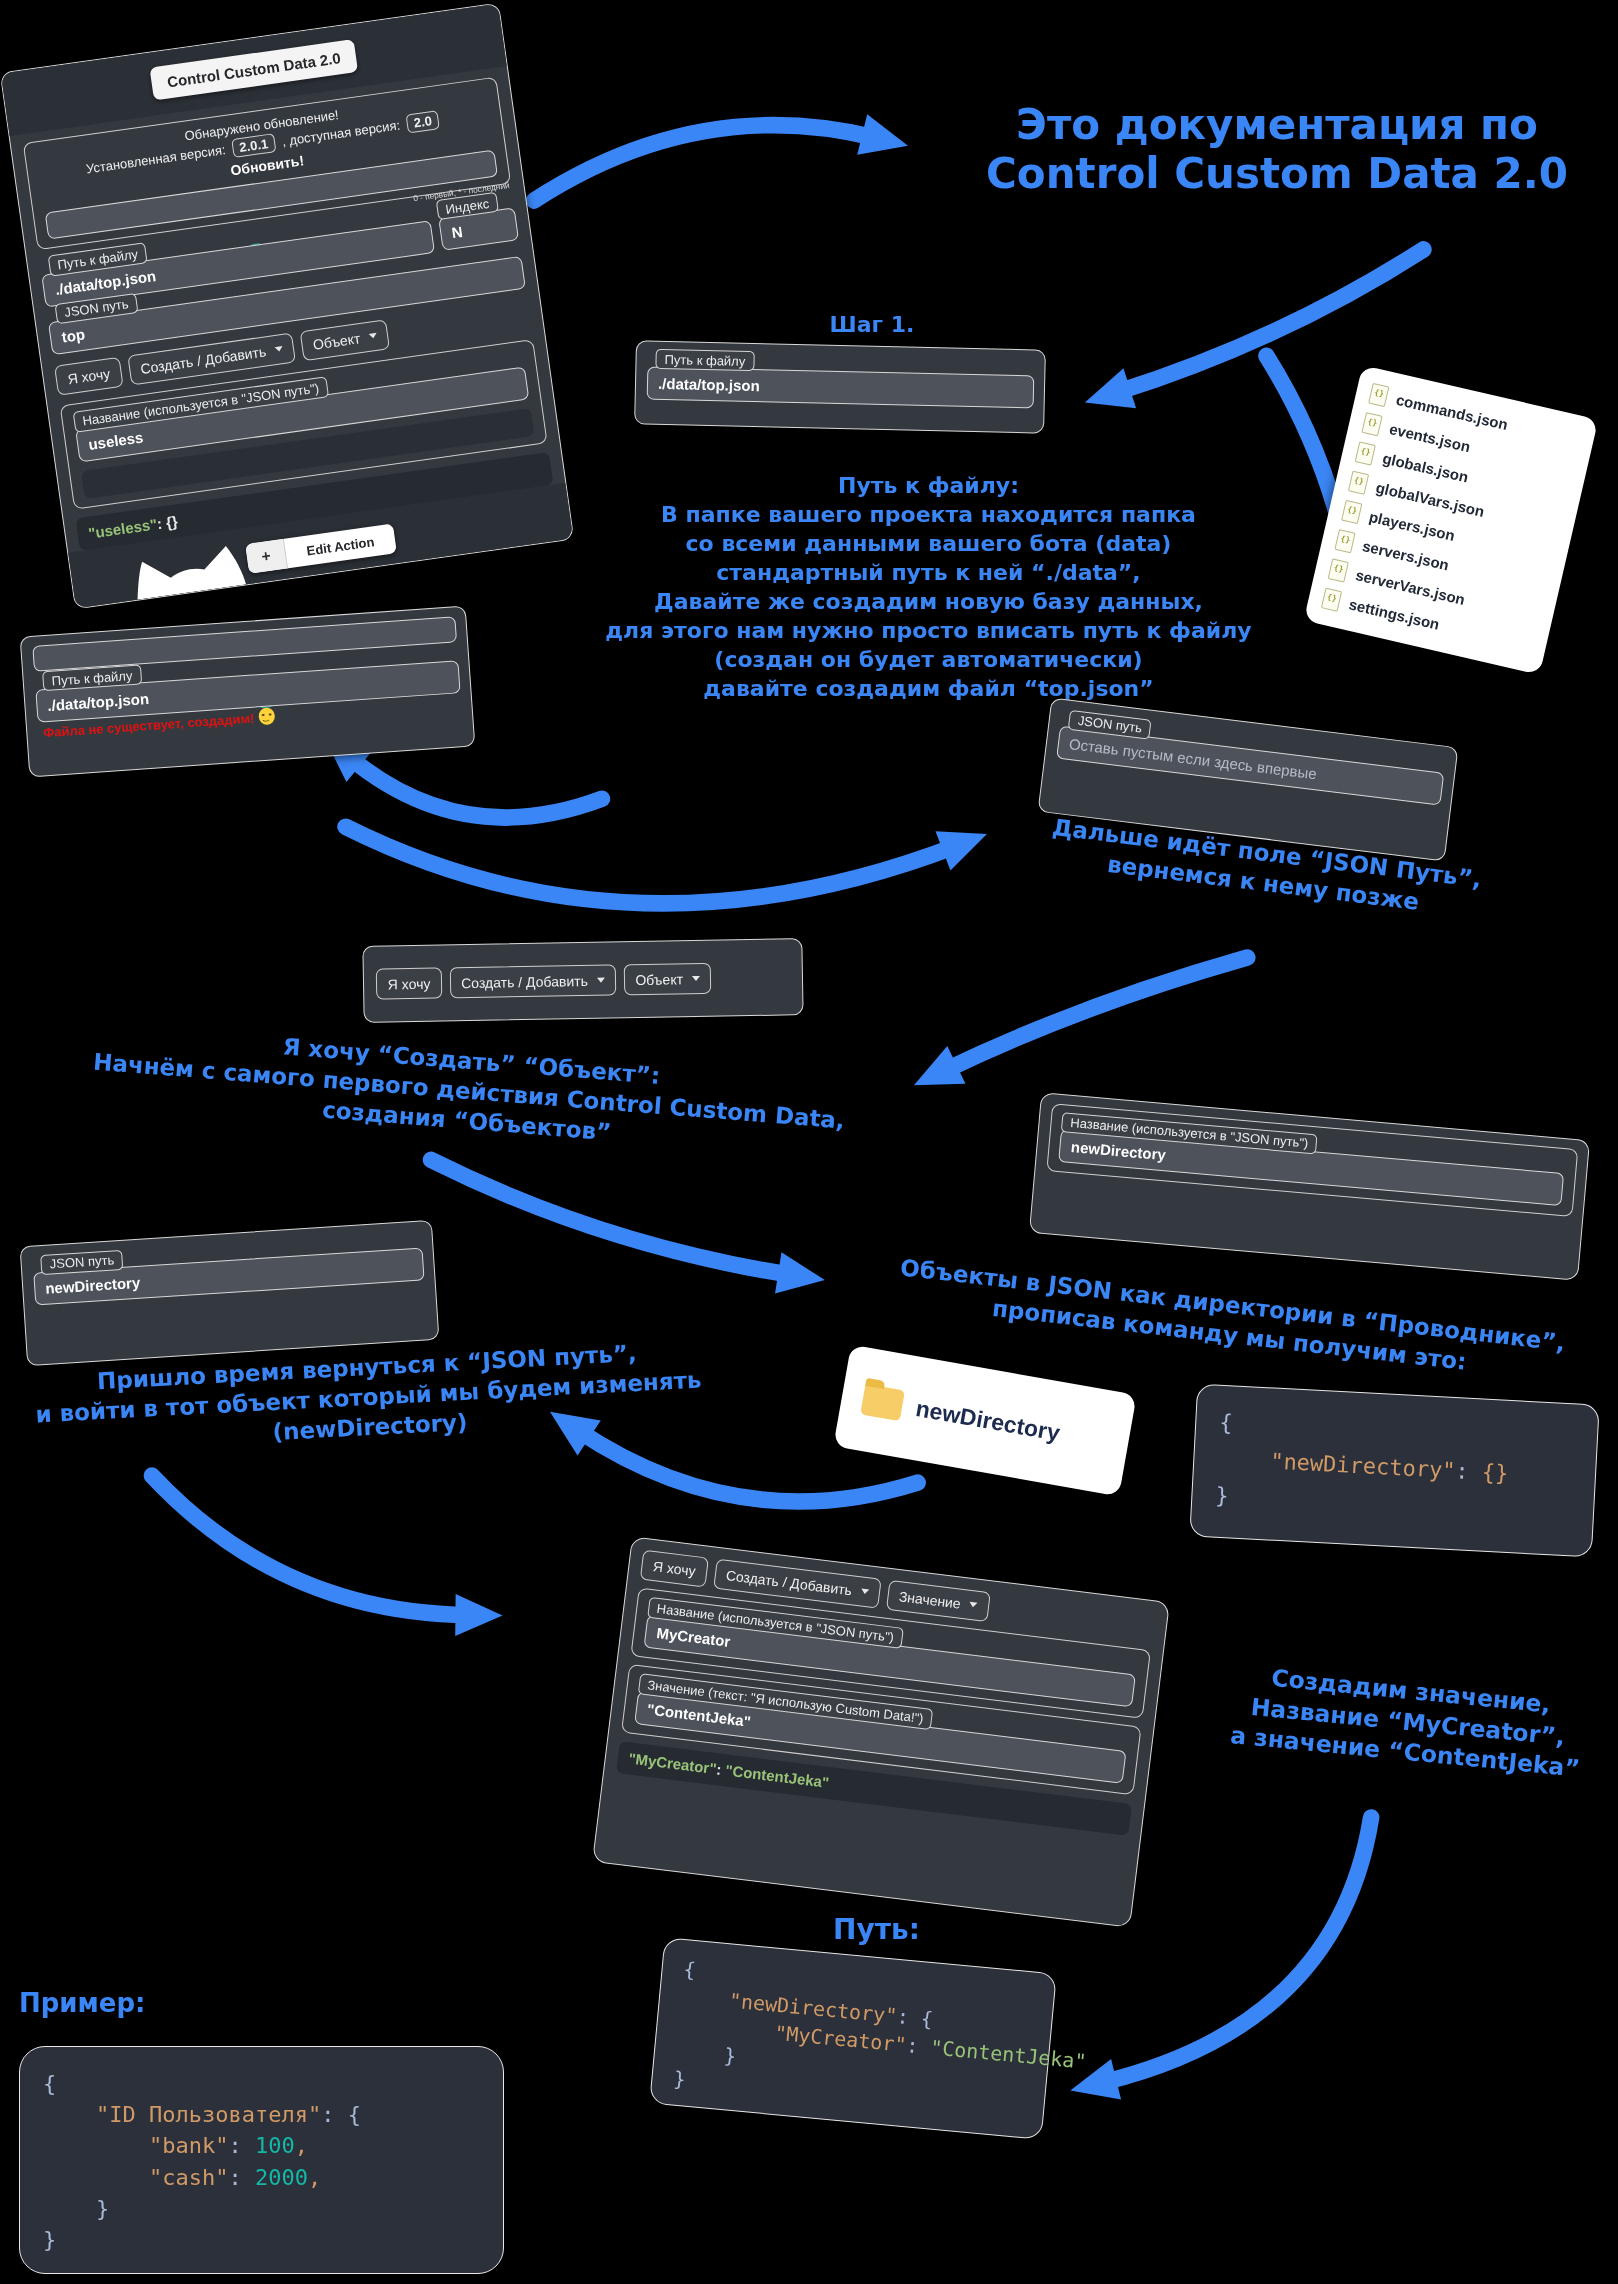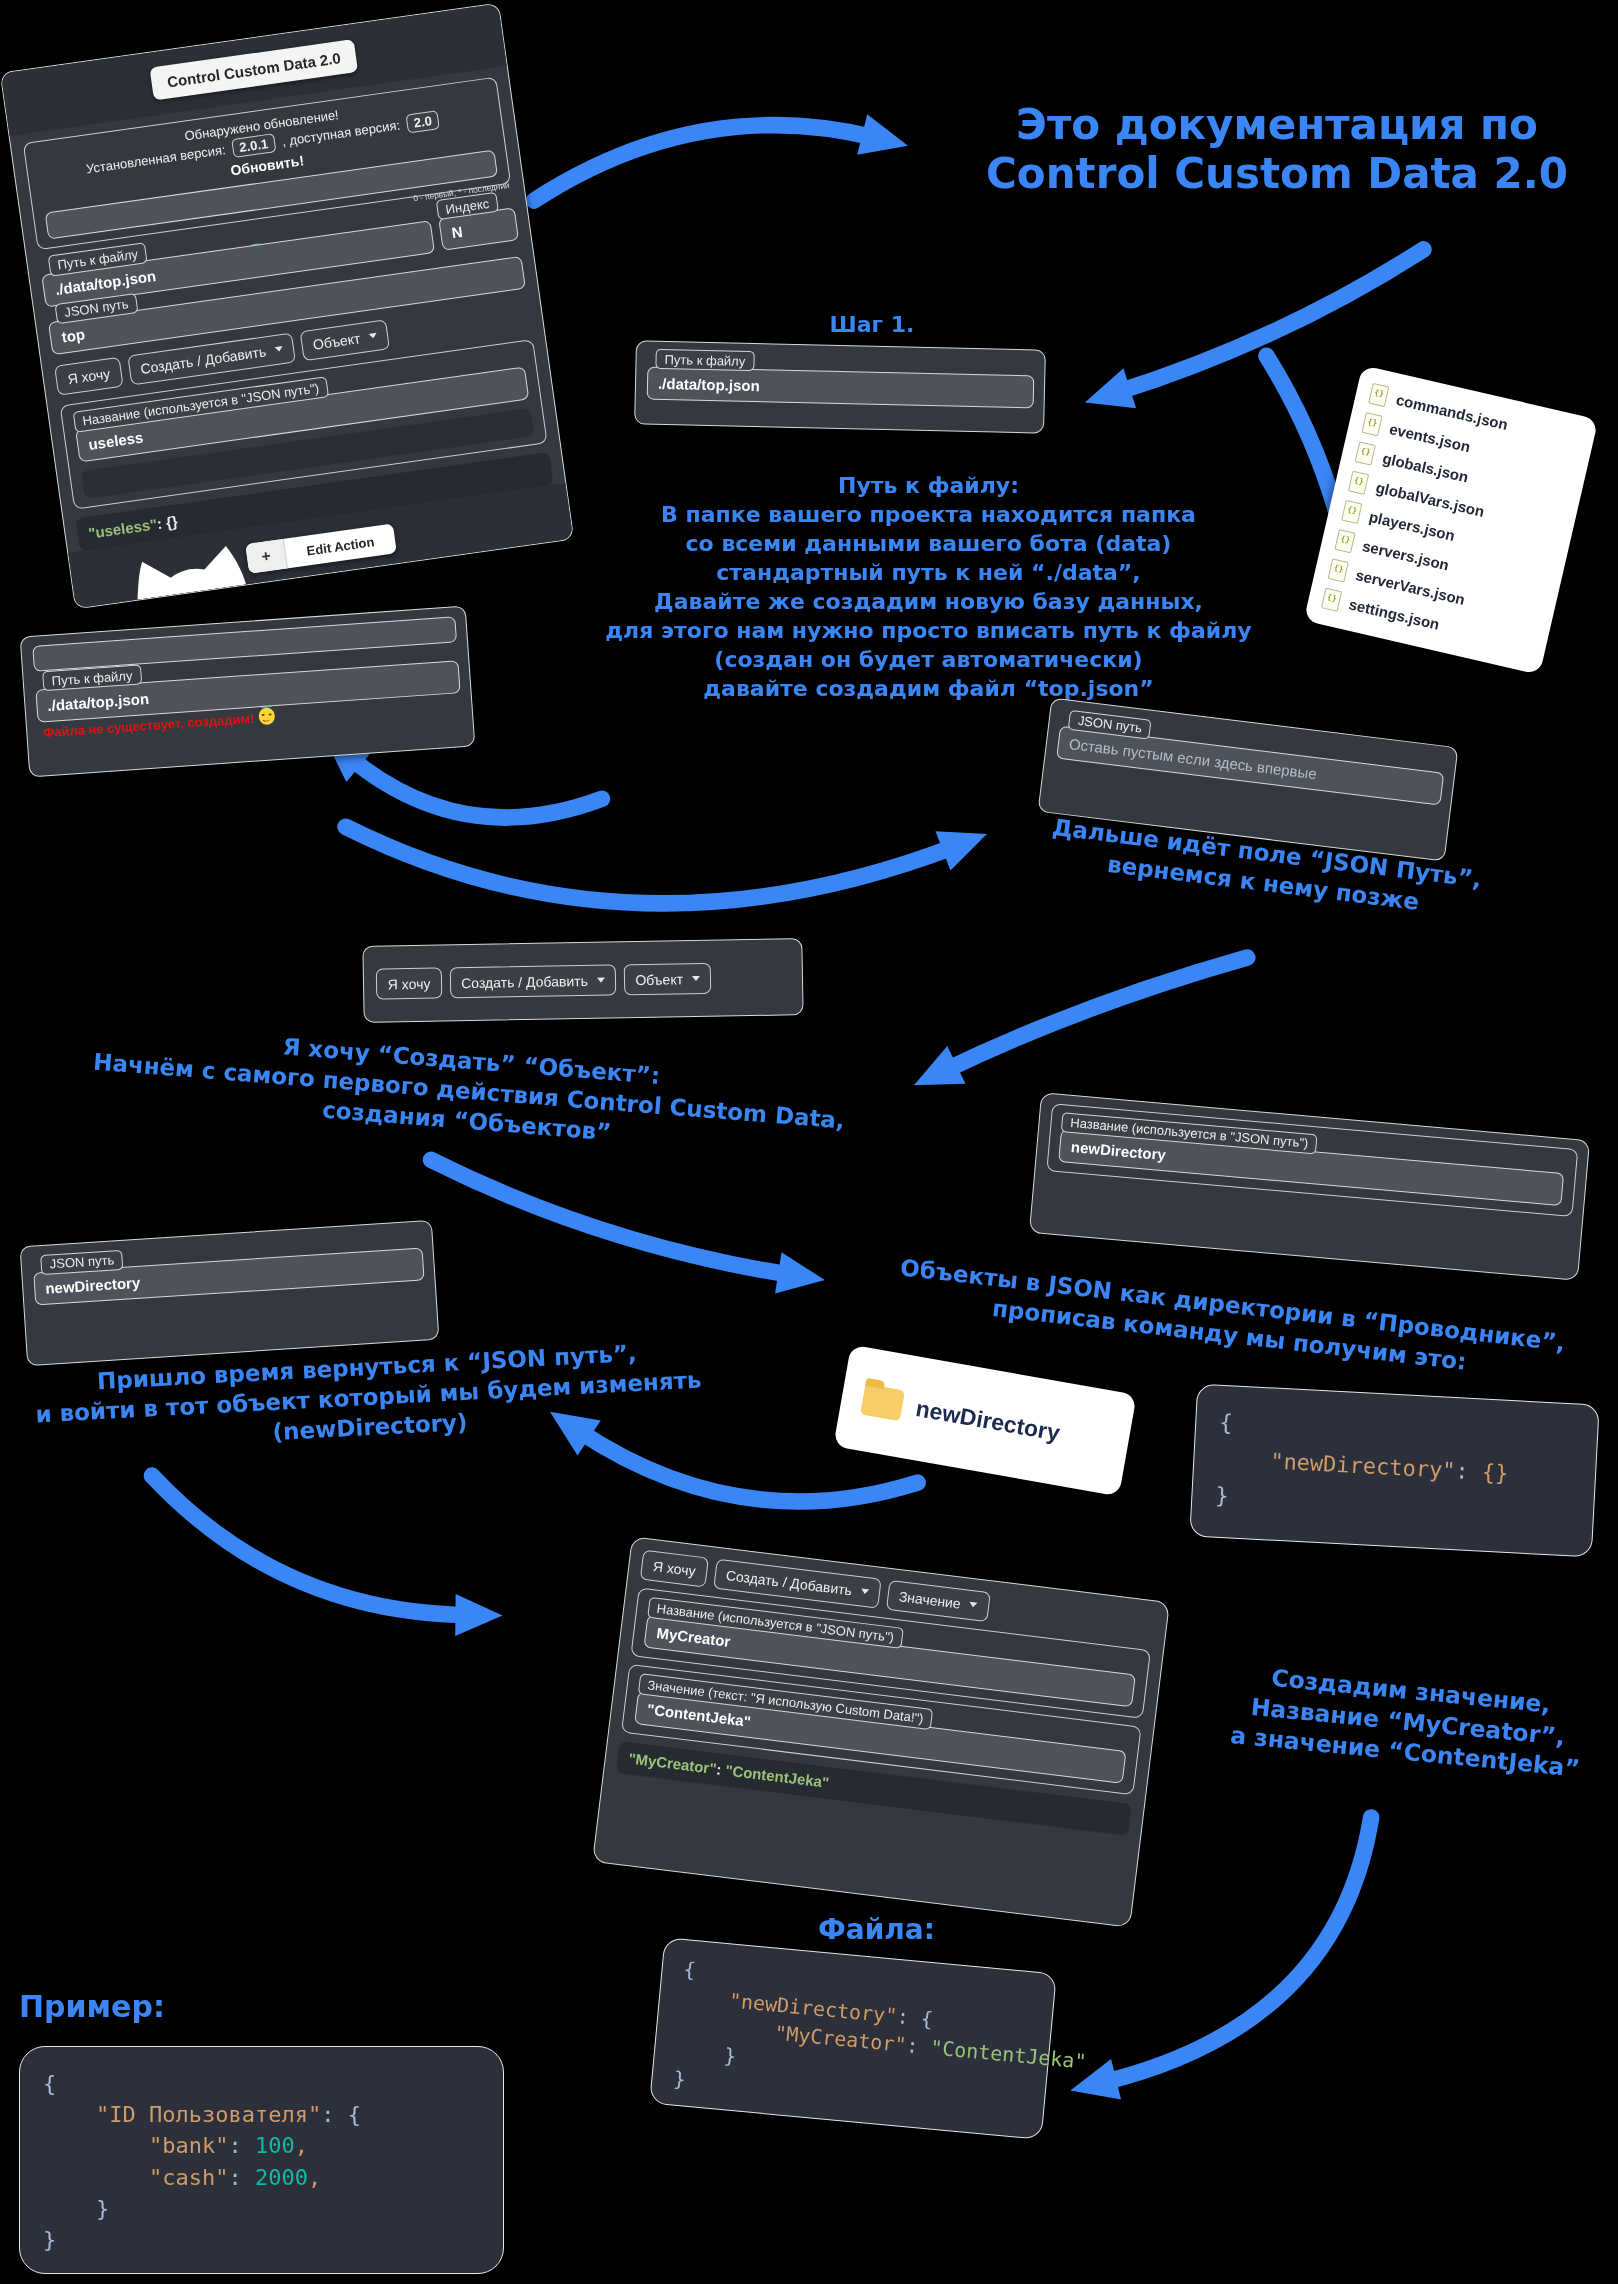--- a/index.html
+++ b/index.html
@@ -312,30 +312,30 @@
       <span class="label-tab" style="margin-left:0;">Значение (текст: "Я использую Custom Data!")</span>
       <div class="field-input">"ContentJeka"</div>
     </div>
     <div class="output-bar">
         <div class="code-line"><span class="tok-str">"MyCreator"</span><span class="tok-plain">: </span><span class="tok-str">"ContentJeka"</span></div>
       </div>
   </div>
 
   <div class="note" style="left:1197px;top:1676px;width:422px;font-size:23.5px;transform:rotate(5.5deg);">Создадим значение,<br>Название “MyCreator”,<br>а значение “ContentJeka”</div>
 
-  <div class="note" style="left:785px;top:1912px;width:183px;font-size:28px;">Файла:</div>
+  <div class="note" style="left:785px;top:1912px;width:183px;font-size:28px;">Путь:</div>
   <div class="code-block" style="left:656px;top:1955px;width:394px;height:167px;transform:rotate(5.3deg);padding:15.7px 21px;font-size:20px;line-height:1.38;">
       <div class="code-line"><span class="tok-brace">{</span></div>
       <div class="code-line"><span class="tok-plain">    </span><span class="tok-key">"newDirectory"</span><span class="tok-brace">: </span><span class="tok-brace">{</span></div>
       <div class="code-line"><span class="tok-plain">        </span><span class="tok-key">"MyCreator"</span><span class="tok-brace">: </span><span class="tok-str">"ContentJeka"</span></div>
       <div class="code-line"><span class="tok-brace">    }</span></div>
       <div class="code-line"><span class="tok-brace">}</span></div>
     </div>
 
-  <div class="note" style="left:19px;top:1987px;width:192px;font-size:30px;text-align:left;">Пример:</div>
+  <div class="note" style="left:19px;top:1987px;width:192px;font-size:26px;text-align:left;">Пример:</div>
   <div class="code-block" style="left:19px;top:2046px;width:485px;height:228px;padding:21px 23px;font-size:22px;line-height:1.42;border-radius:26px;">
       <div class="code-line"><span class="tok-brace">{</span></div>
       <div class="code-line"><span class="tok-plain">    </span><span class="tok-key">"ID Пользователя"</span><span class="tok-brace">: </span><span class="tok-brace">{</span></div>
       <div class="code-line"><span class="tok-plain">        </span><span class="tok-key">"bank"</span><span class="tok-brace">: </span><span class="tok-num">100</span><span class="tok-key">,</span></div>
       <div class="code-line"><span class="tok-plain">        </span><span class="tok-key">"cash"</span><span class="tok-brace">: </span><span class="tok-num">2000</span><span class="tok-key">,</span></div>
       <div class="code-line"><span class="tok-brace">    }</span></div>
       <div class="code-line"><span class="tok-brace">}</span></div>
     </div>
 
 </div>

